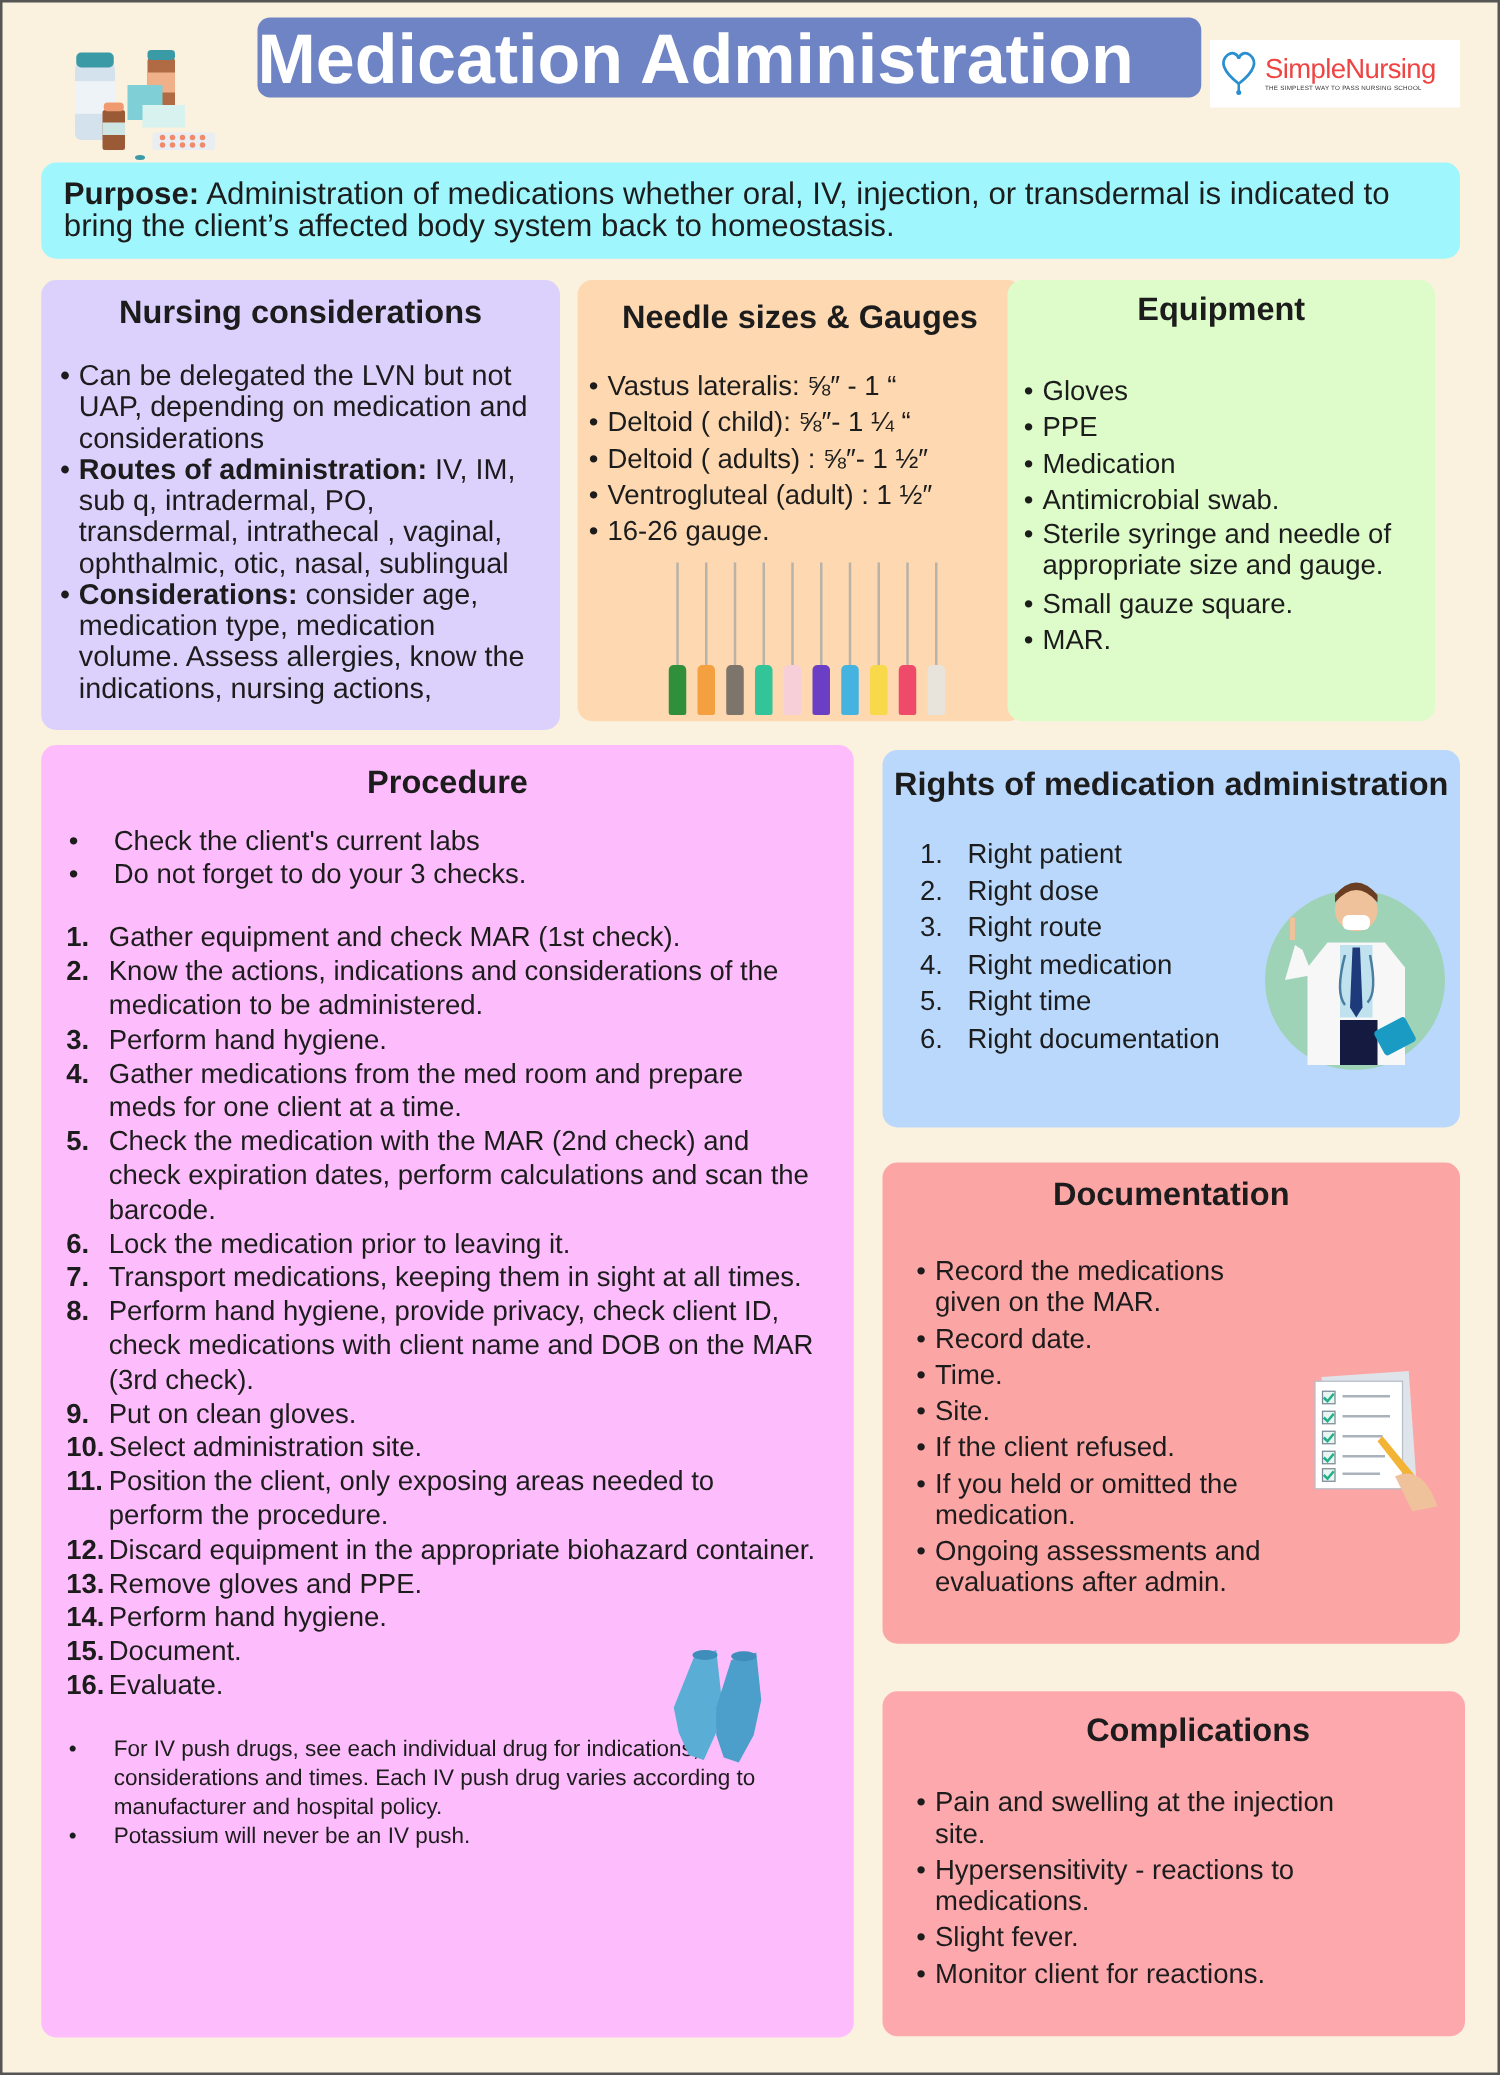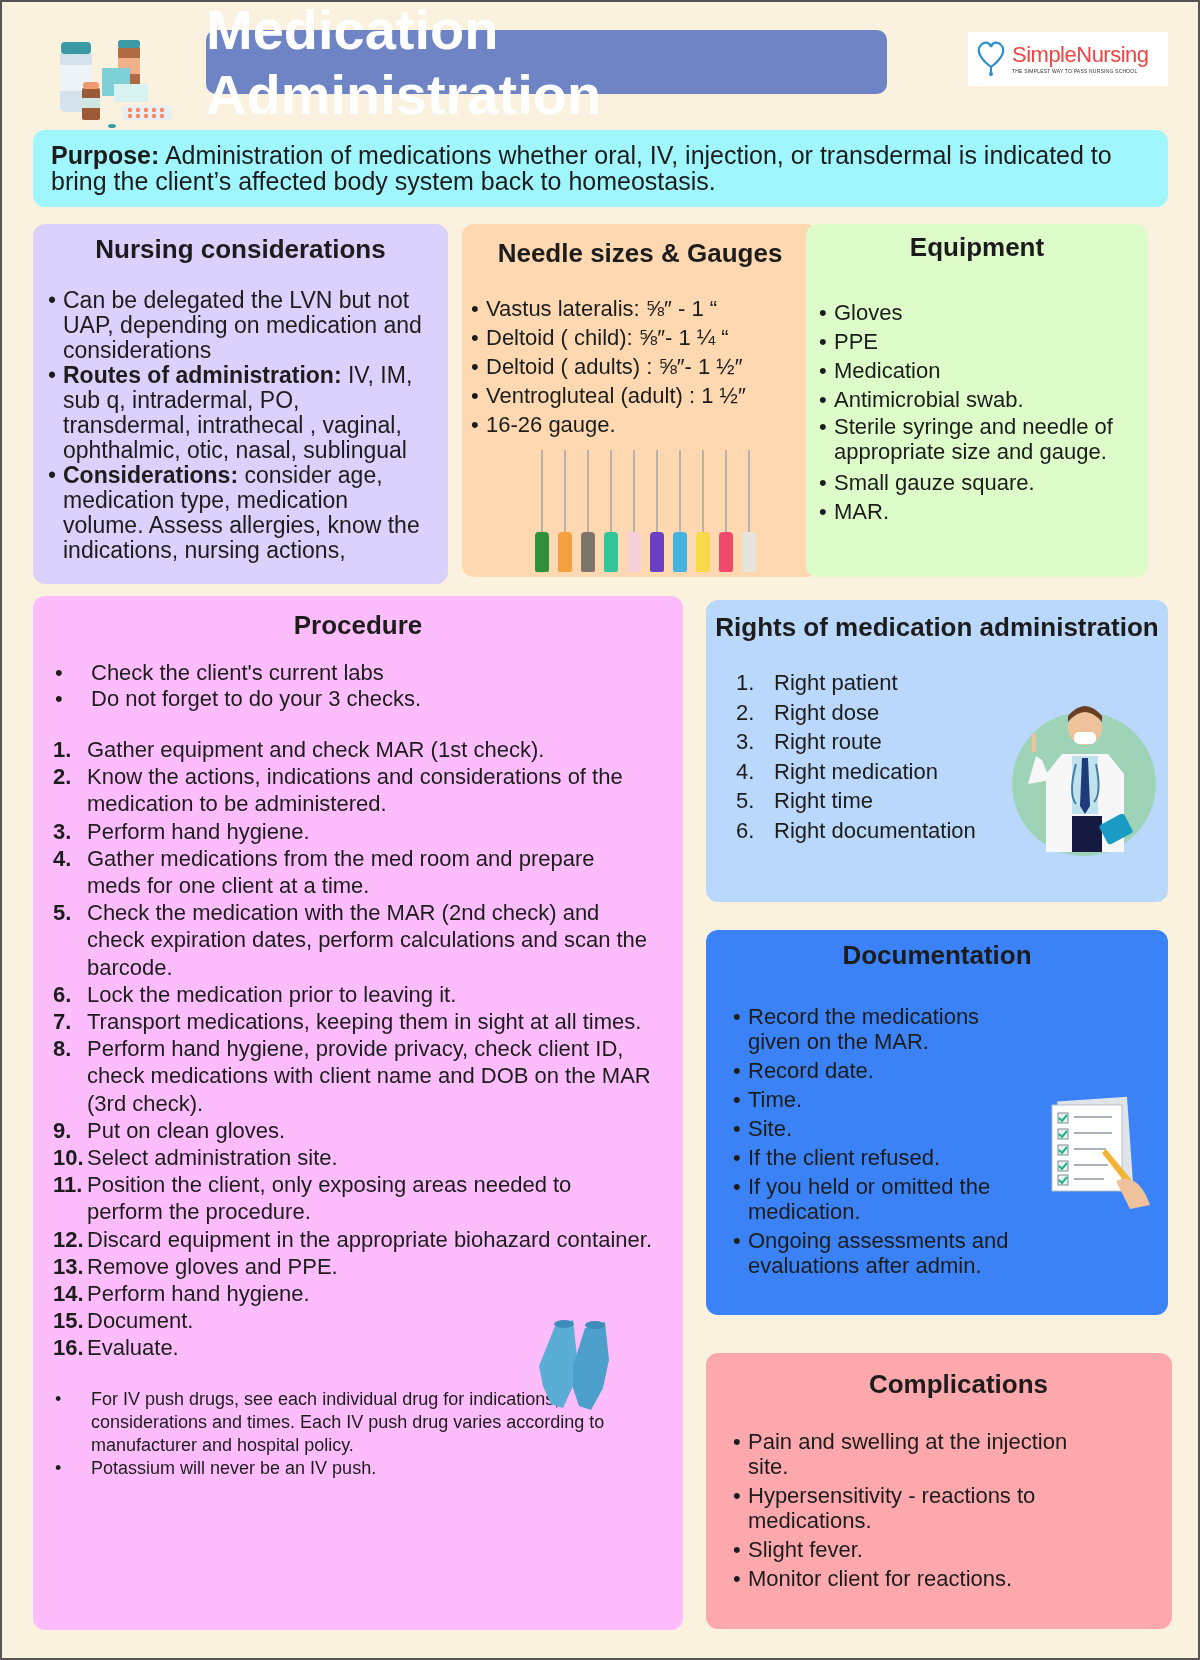--- a/index.html
+++ b/index.html
@@ -12,23 +12,23 @@
     overflow: hidden;
   }
   .frame {
     position: absolute; left: 0; top: 0; width: 1200px; height: 1660px;
     border: 2px solid #555;
     pointer-events: none;
   }
   
   .pills-illustration { position: absolute; left: 52px; top: 30px; width: 130px; height: 100px; }
   .title-banner {
-    position: absolute; left: 206px; top: 30px; width: 681px; height: 64px;
+    position: absolute; left: 206px; top: 14px; width: 755px; height: 64px;
     background: #6e84c4; border-radius: 10px;
-    display: flex; align-items: center; justify-content: center;
+    display: flex; align-items: center; 
   }
   .title-banner h1 {
     color: #fff; font-size: 56px; font-weight: bold; letter-spacing: 0px;
     font-family: "Liberation Sans", sans-serif;
   }
   .logo {
     position: absolute; left: 968px; top: 32px; width: 200px; height: 54px;
     background: #fff; display: flex; align-items: center; padding-left: 6px;
   }
   .logo .logo-text { display: flex; flex-direction: column; margin-left: 4px; }
@@ -87,21 +87,21 @@
   .procedure ul.bottom li { font-size: 18px; line-height: 23px; }
   .gloves-illustration { position: absolute; left: 500px; top: 720px; width: 100px; height: 100px; }
 
   .rights { left: 706px; top: 600px; width: 462px; height: 302px; background: #b9d8fc; }
   .rights h2 { margin-top: 12px; line-height: 30px; }
   .rights ol { list-style: none; margin: 26px 0 0 30px; }
   .rights ol li { font-size: 22px; line-height: 29.5px; padding-left: 38px; position: relative; }
   .rights ol li .num { position: absolute; left: 0; }
   .doctor-illustration { position: absolute; left: 300px; top: 94px; width: 150px; height: 170px; }
 
-  .documentation { left: 706px; top: 930px; width: 462px; height: 385px; background: #3b82f6; }
+  .documentation { left: 706px; top: 930px; width: 462px; height: 385px; background: #fca5a5; }
   .documentation h2 { margin-top: 10px; }
   .documentation ul { margin: 34px 0 0 42px; padding-right: 140px; }
   .documentation li { font-size: 22px; line-height: 25px; margin-bottom: 4px; }
   .checklist-illustration { position: absolute; left: 340px; top: 165px; width: 110px; height: 120px; }
 
   .complications { left: 706px; top: 1353px; width: 466px; height: 276px; background: #fda8ad; }
   .complications h2 { margin-top: 16px; padding-left: 39px; }
   .complications ul { margin: 30px 0 0 42px; padding-right: 100px; }
   .complications li { font-size: 22px; line-height: 25px; margin-bottom: 4px; }
 </style>

